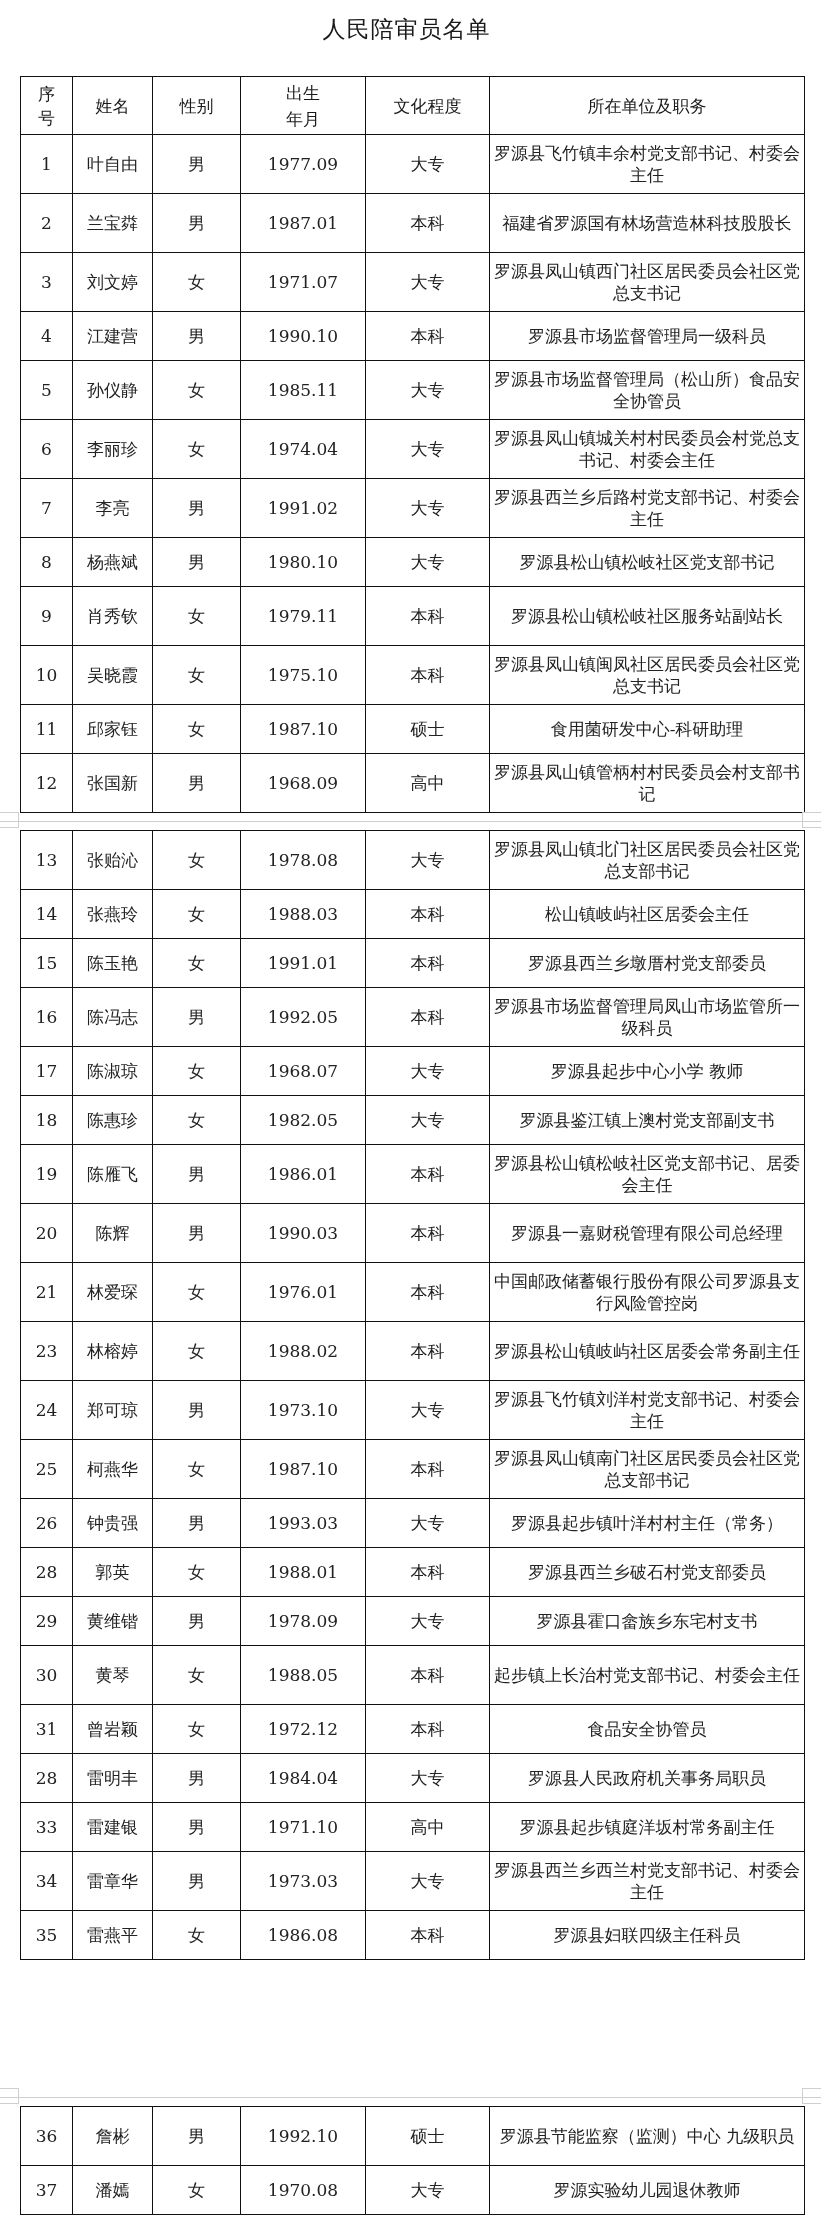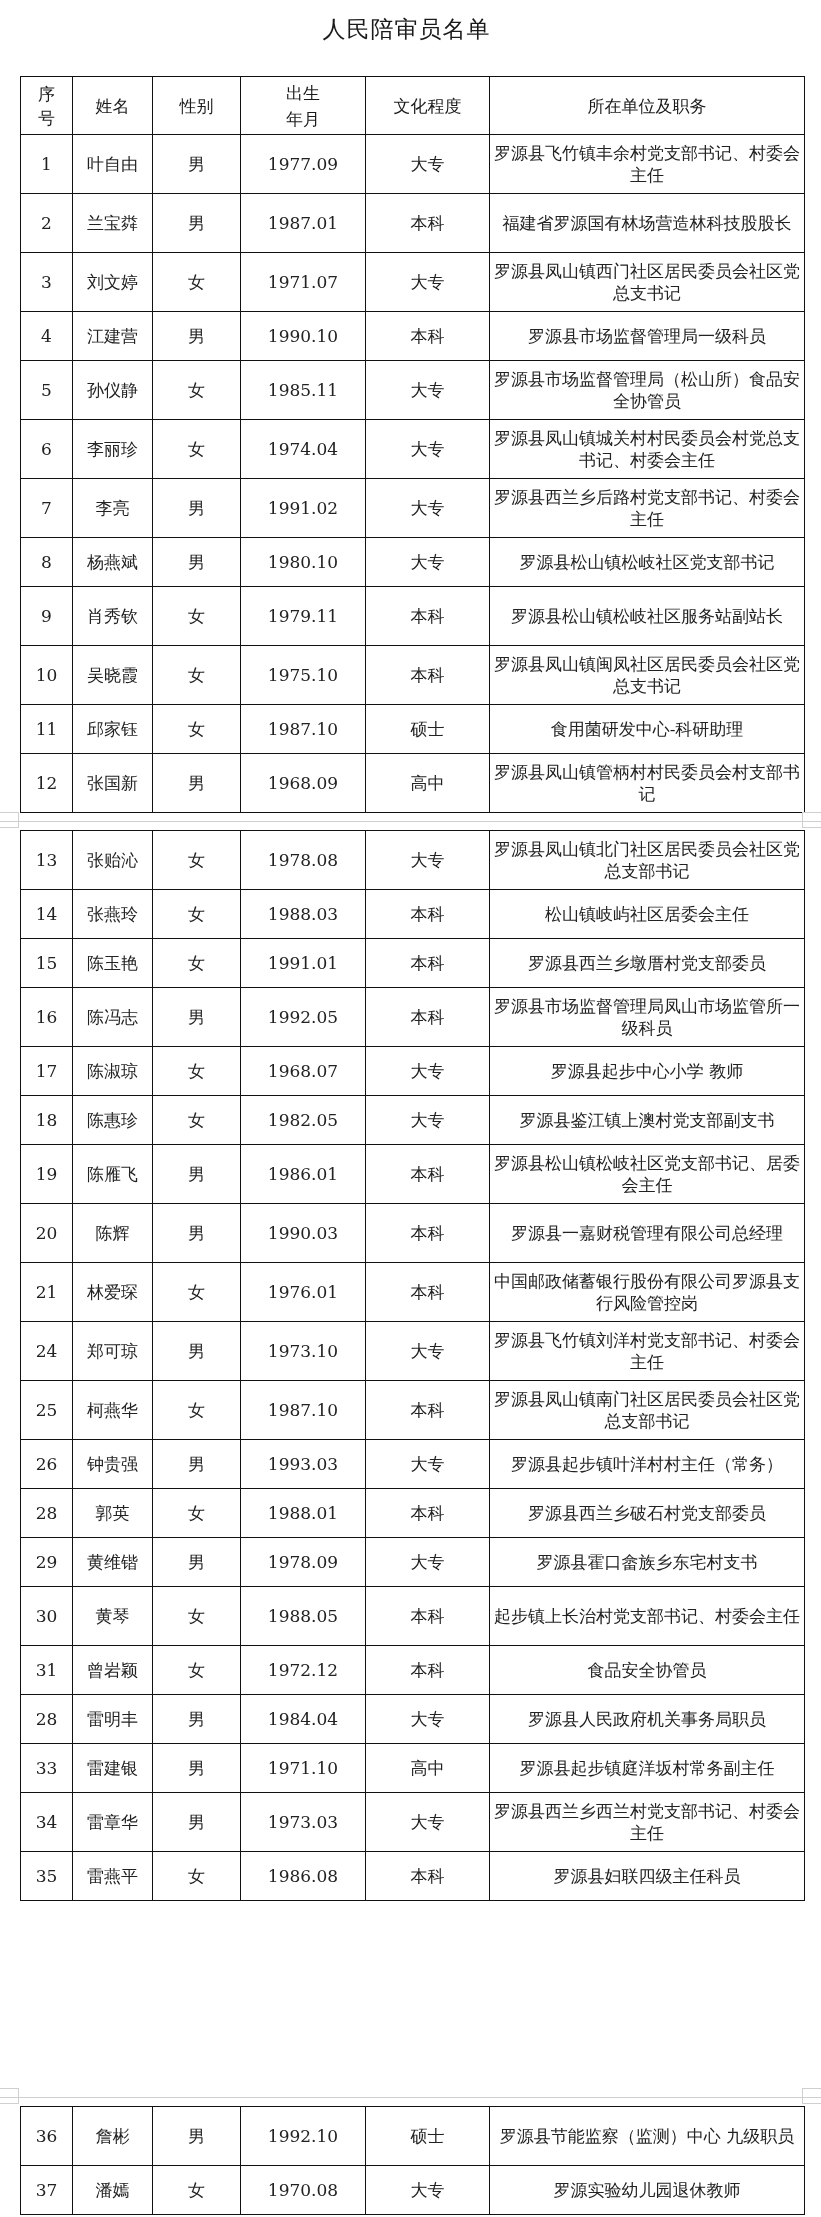--- a/index.html
+++ b/index.html
@@ -311,20 +311,28 @@
       </tr>
       <tr class="h2">
         <td class="c-no">21</td>
         <td class="c-name">林爱琛</td>
         <td class="c-gender">女</td>
         <td class="c-birth">1976.01</td>
         <td class="c-edu">本科</td>
         <td class="c-unit">中国邮政储蓄银行股份有限公司罗源县支行风险管控岗</td>
       </tr>
       <tr class="h2">
+        <td class="c-no">23</td>
+        <td class="c-name">林榕婷</td>
+        <td class="c-gender">女</td>
+        <td class="c-birth">1988.02</td>
+        <td class="c-edu">本科</td>
+        <td class="c-unit">罗源县松山镇岐屿社区居委会常务副主任</td>
+      </tr>
+      <tr class="h2">
         <td class="c-no">24</td>
         <td class="c-name">郑可琼</td>
         <td class="c-gender">男</td>
         <td class="c-birth">1973.10</td>
         <td class="c-edu">大专</td>
         <td class="c-unit">罗源县飞竹镇刘洋村党支部书记、村委会主任</td>
       </tr>
       <tr class="h2">
         <td class="c-no">25</td>
         <td class="c-name">柯燕华</td>

